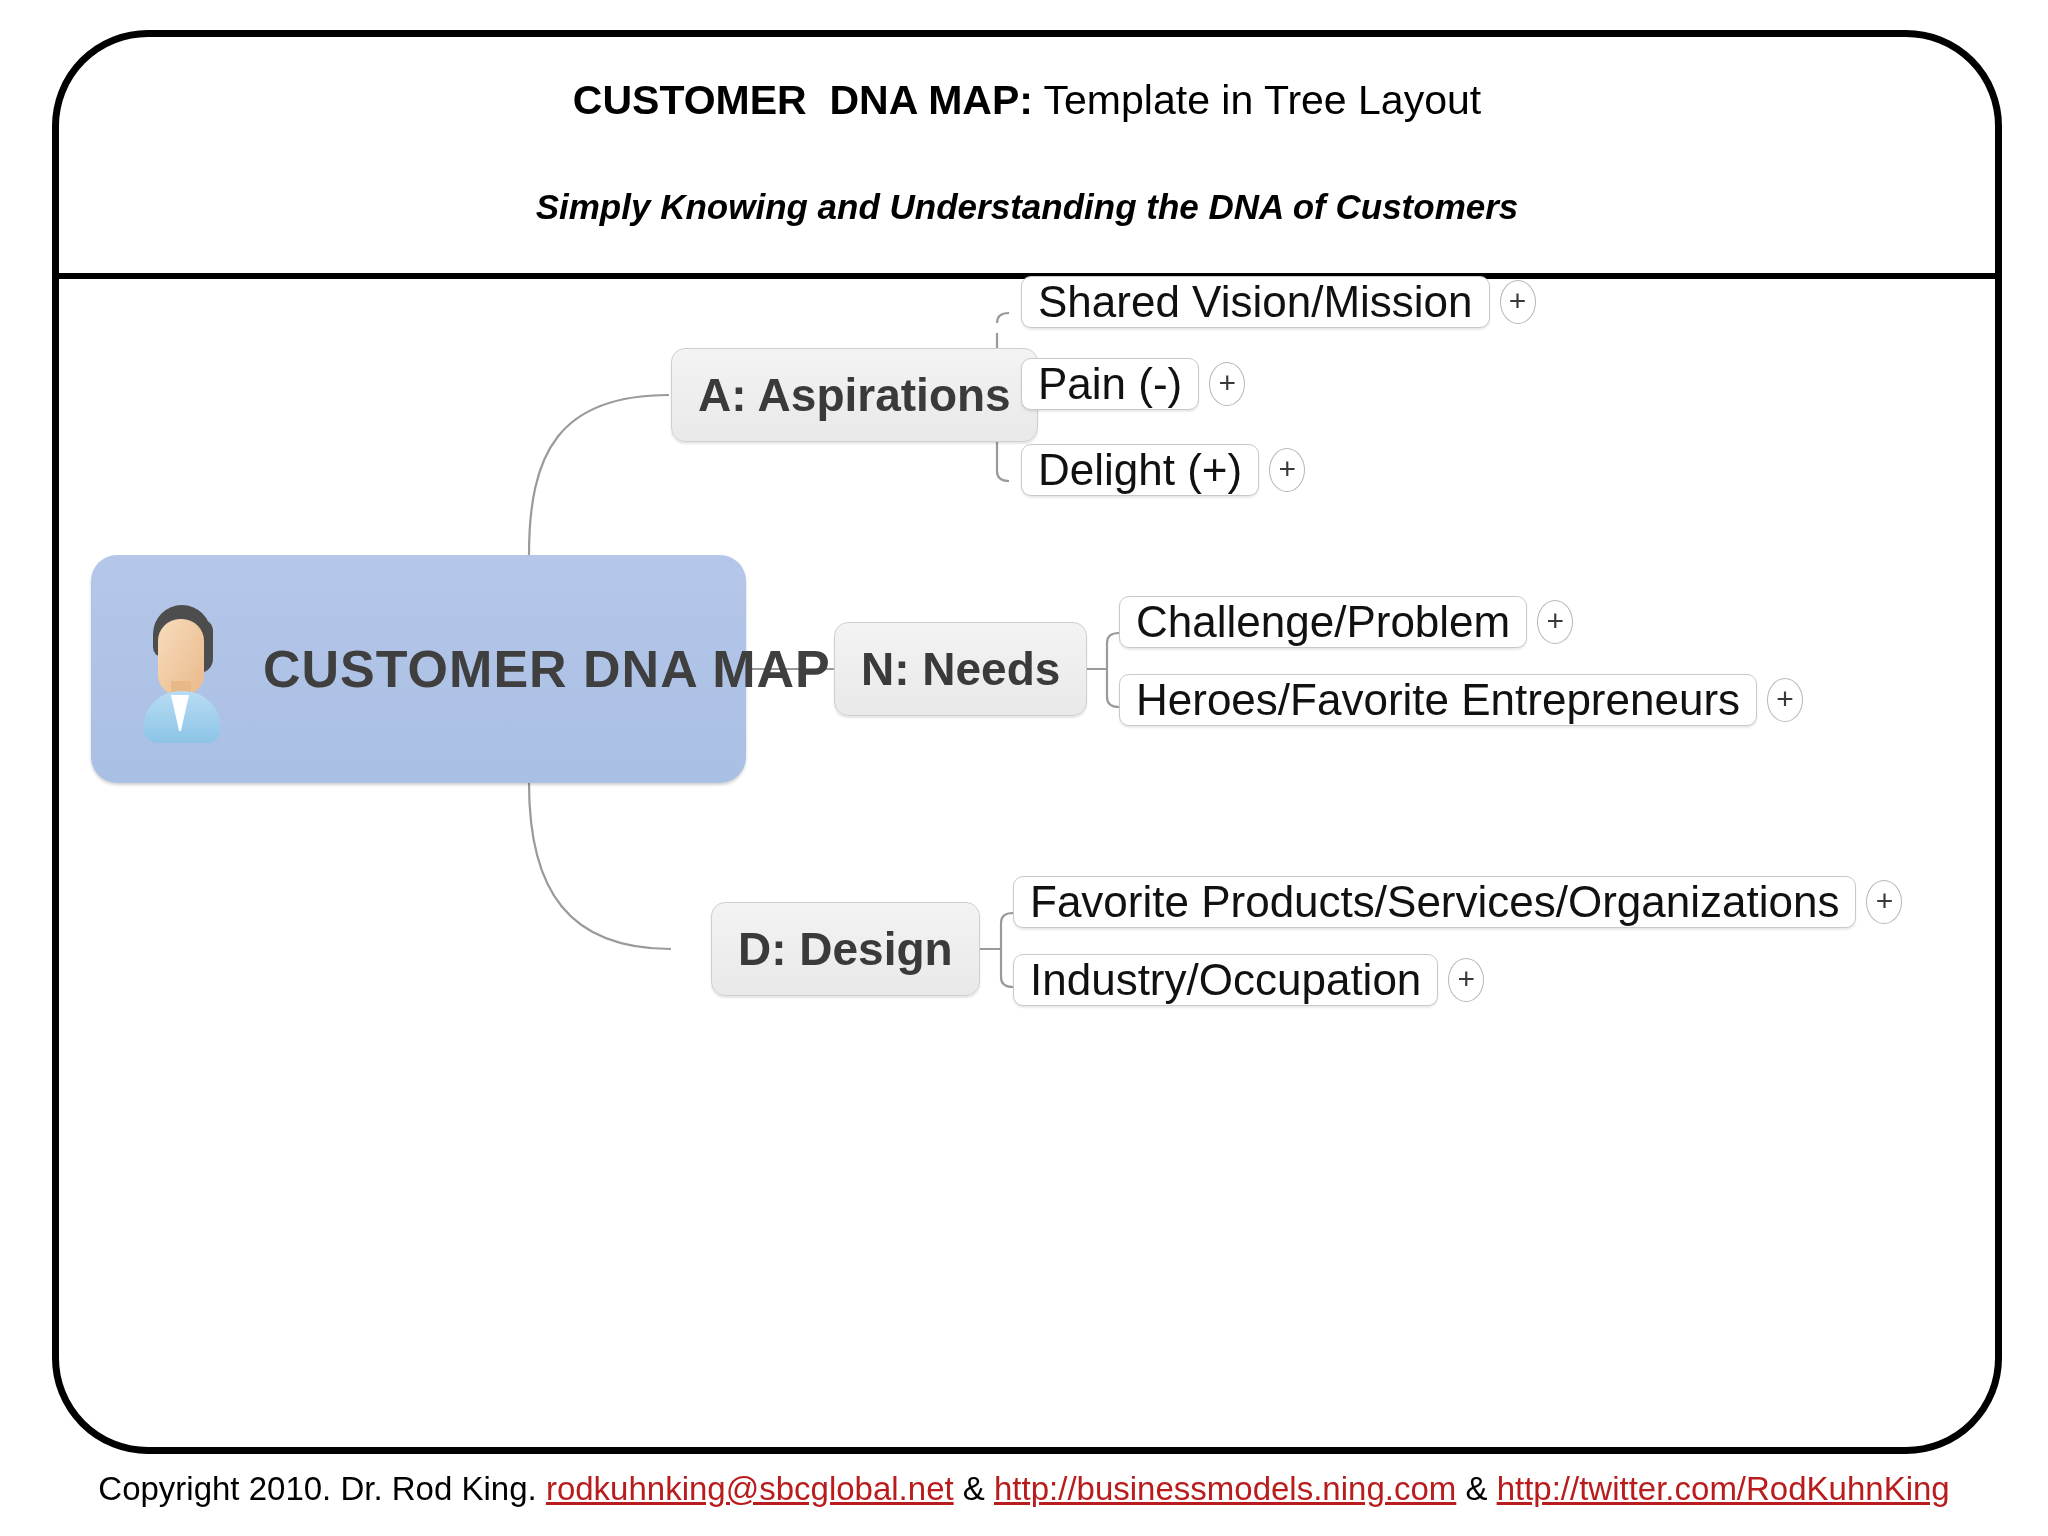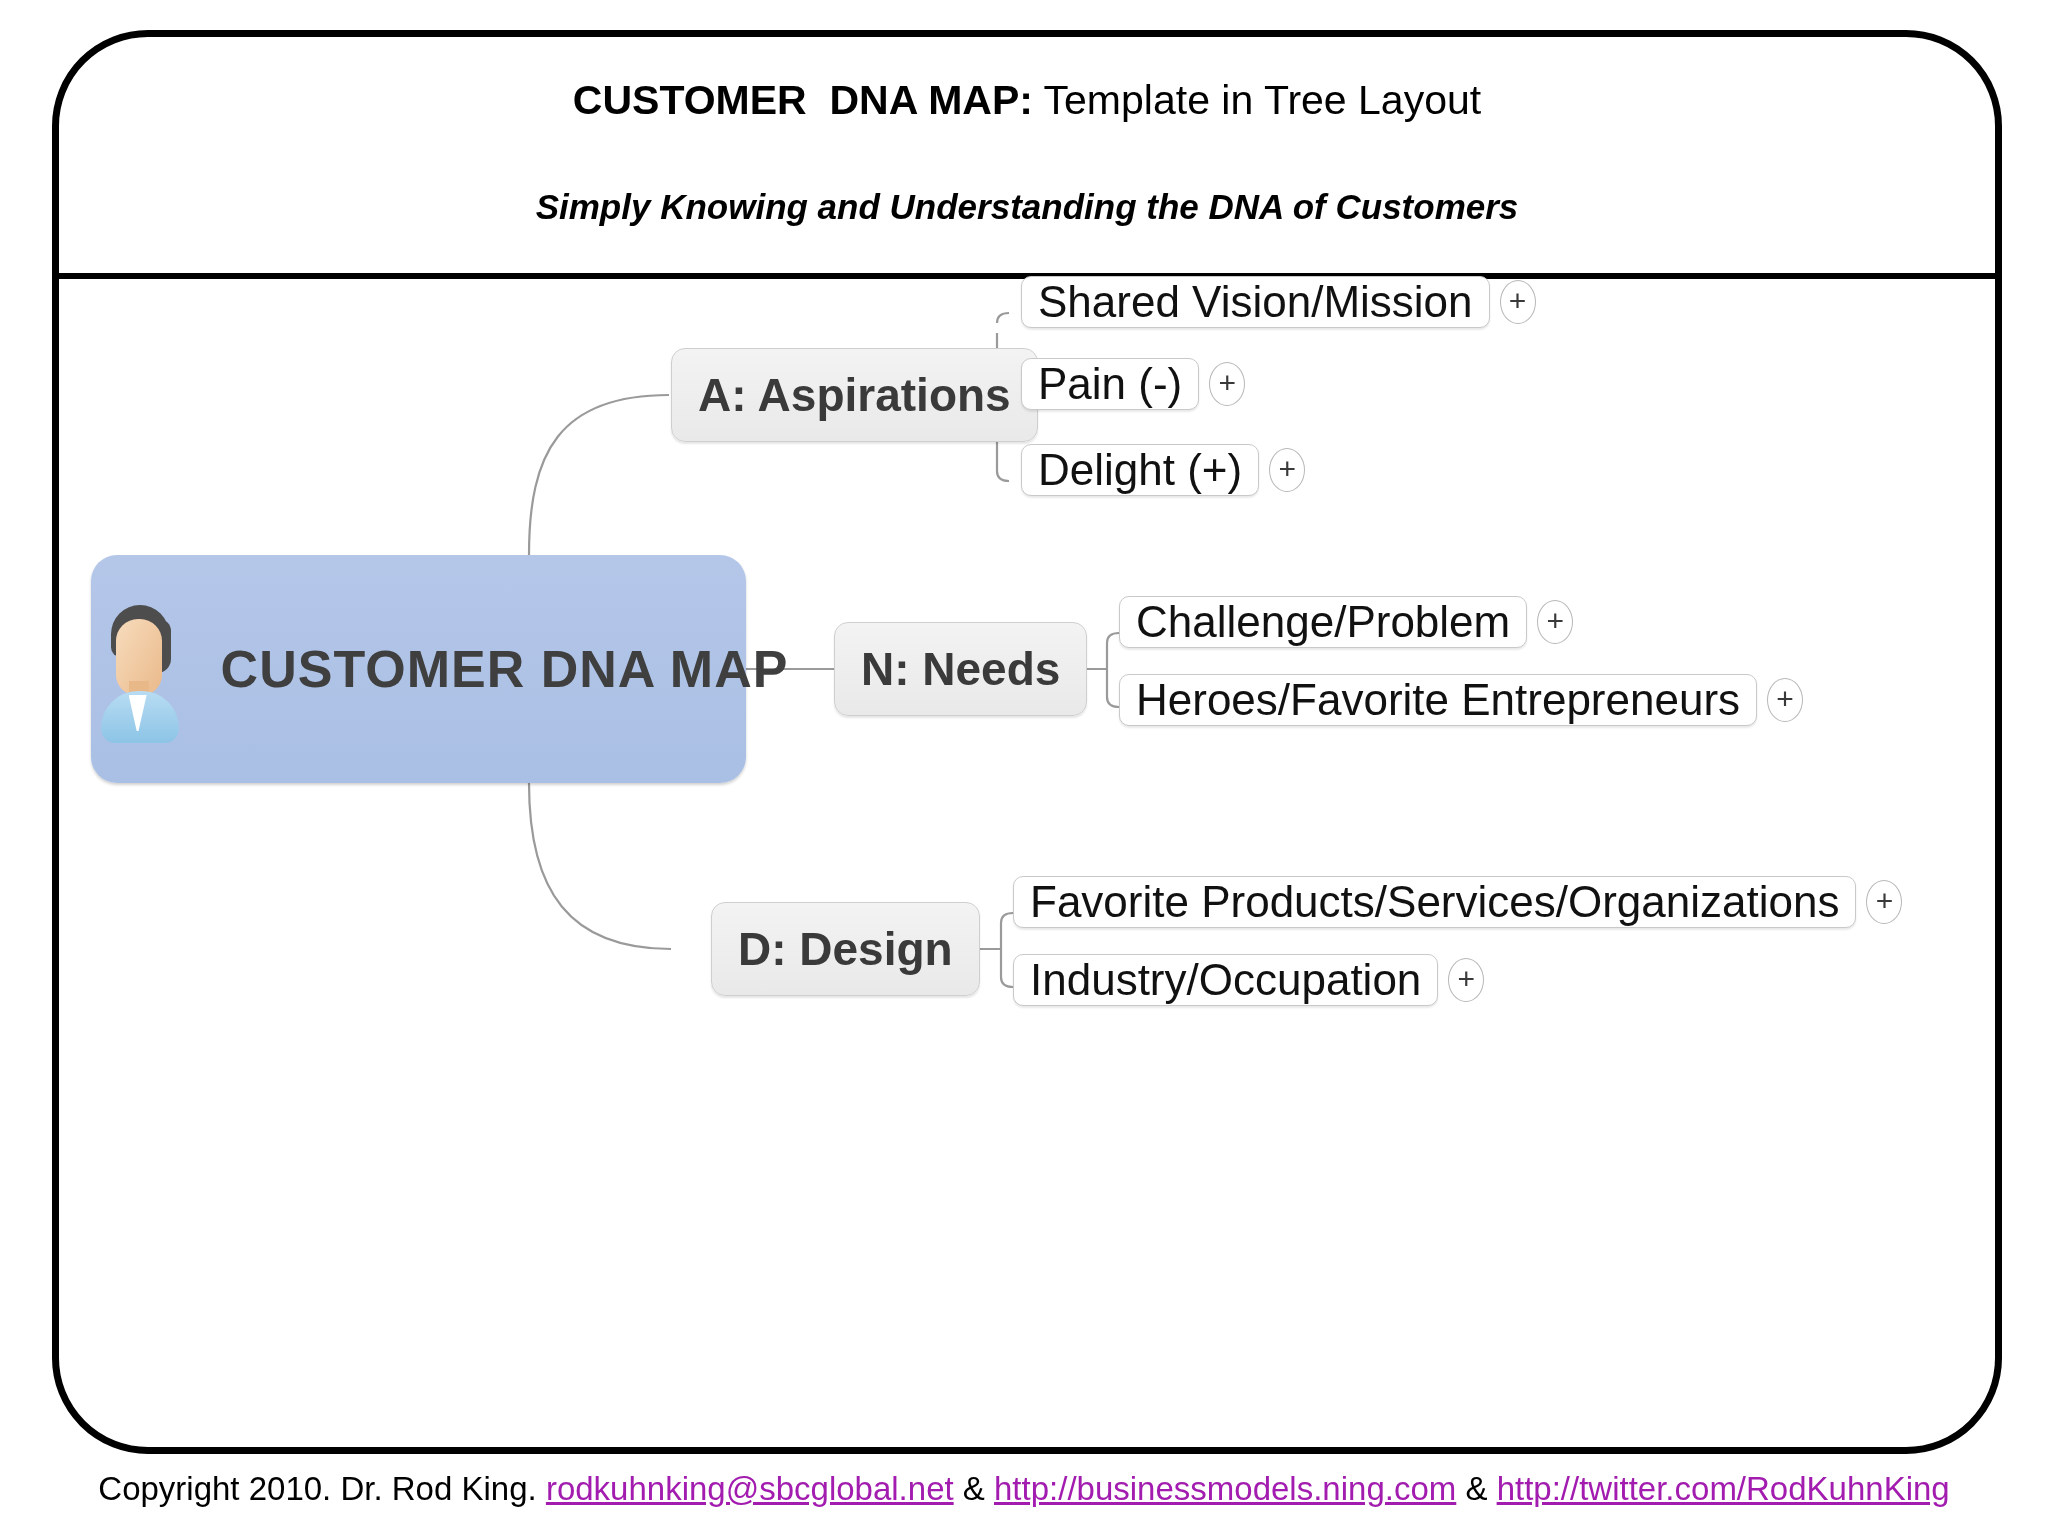--- a/index.html
+++ b/index.html
@@ -89,21 +89,20 @@
     pointer-events: none;
   }
 
   
   .node {
     position: absolute;
     box-sizing: border-box;
     display: flex;
     align-items: center;
     white-space: nowrap;
-    justify-content: center;
   }
 
   
   #root-node {
     left: 32px;
     top: 282px;
     width: 655px;
     height: 228px;
     background: #aec3e6;
     background: linear-gradient(180deg, #b5c7e9 0%, #a9bfe4 100%);
@@ -237,21 +236,21 @@
   #footer {
     position: absolute;
     left: 0;
     top: 1470px;
     width: 2048px;
     text-align: center;
     font-size: 33px;
     color: #000000;
   }
   #footer a, #footer .link {
-    color: #a21caf;
+    color: #b91c1c;
     text-decoration: underline;
   }
 </style>
 </head>
 <body>
 
 <div id="frame">
 
   <div id="header">
     <div id="title"><span class="bold">CUSTOMER  DNA MAP:</span><span> Template in Tree Layout</span></div>

